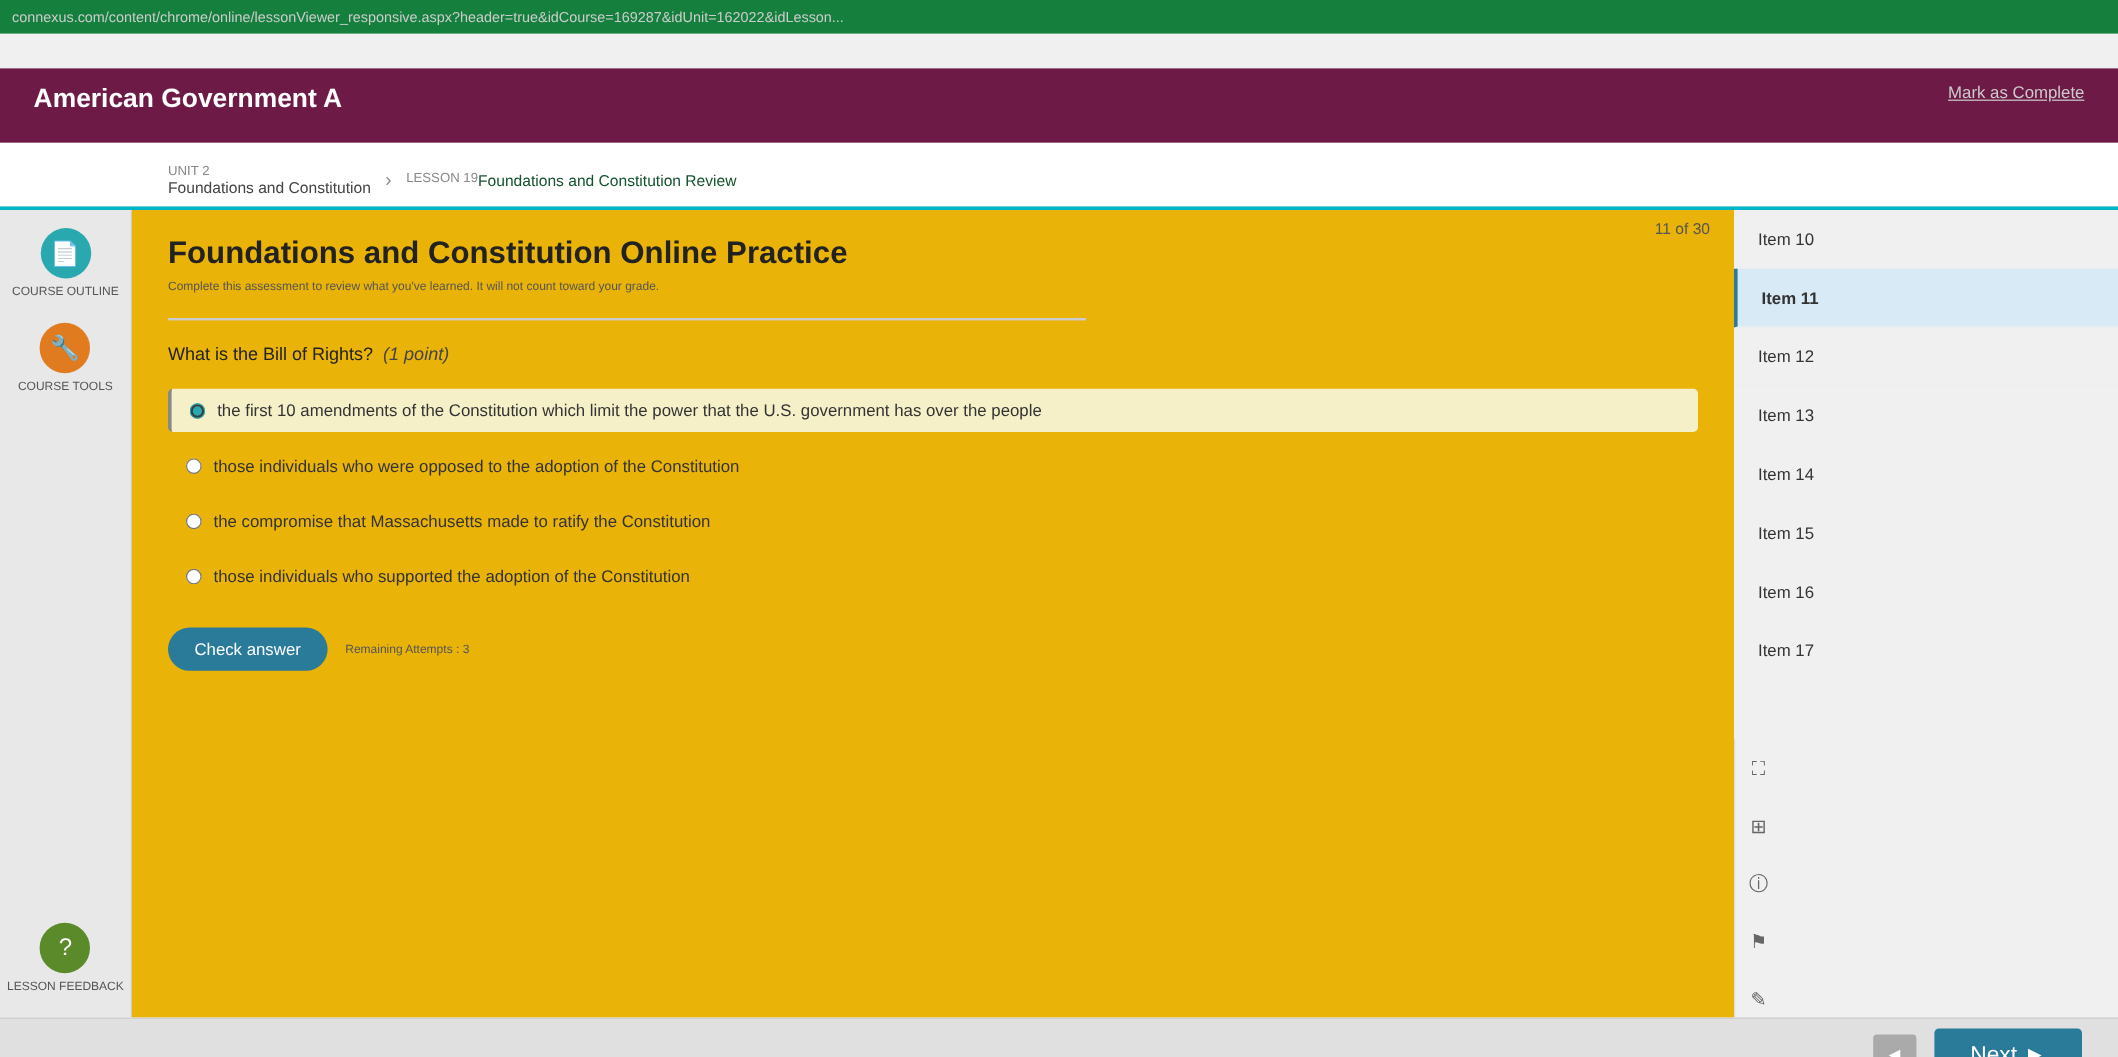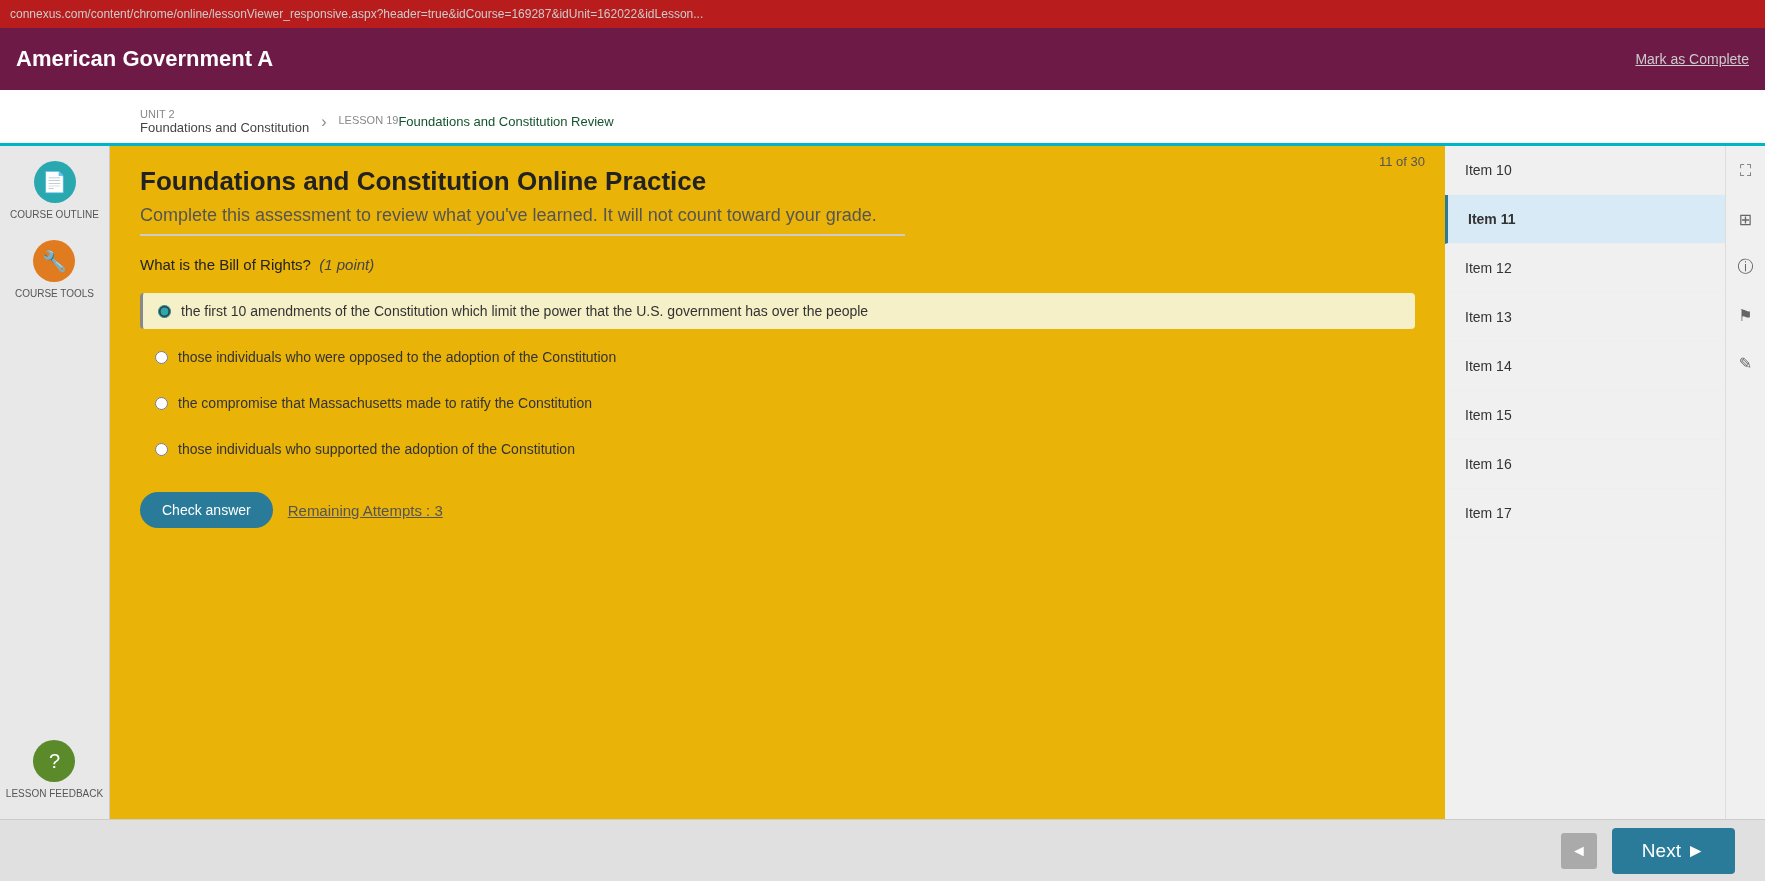--- a/index.html
+++ b/index.html
@@ -1,37 +1,37 @@
 <!DOCTYPE html>
 <html><head>
   <meta charset="utf-8">
   <style>
     * { box-sizing: border-box; margin: 0; padding: 0; }
     body { font-family: Arial, sans-serif; background: #f0f0f0; overflow: hidden; }
 
     
     .browser-bar {
-      background: #b91c1c;
+      background: #15803d;
       color: #ccc;
       font-size: 12px;
       padding: 4px 10px;
       height: 28px;
       display: flex;
       align-items: center;
     }
 
     
     .app-header {
       background: #6d1a47;
       color: white;
-      padding: 12px 16px;
-      display: flex;
-      align-items: center;
+      padding: 12px 28px;
+      display: flex;
       justify-content: space-between;
       height: 62px;
+      margin-top: 29px;
     }
     .app-header .title {
       font-size: 22px;
       font-weight: bold;
     }
     .mark-complete {
       font-size: 14px;
       color: #ccc;
       cursor: pointer;
       text-decoration: underline;
@@ -112,23 +112,23 @@
       color: #555;
     }
 
     .lesson-title {
       font-size: 26px;
       font-weight: bold;
       color: #222;
       margin-bottom: 8px;
     }
     .lesson-subtitle {
-      font-size: 18px;
-      color: #555;
-      margin-bottom: 8px;
+      font-size: 10px;
+      color: #555;
+      margin-bottom: 20px;
     }
 
     .divider {
       height: 2px;
       background: #ccc;
       width: 60%;
       margin-bottom: 20px;
     }
 
     .question-text {
@@ -172,23 +172,22 @@
     .check-answer-btn {
       background: #2a7a9a;
       color: white;
       border: none;
       border-radius: 20px;
       padding: 10px 22px;
       font-size: 14px;
       cursor: pointer;
     }
     .remaining-attempts {
-      font-size: 15px;
-      color: #555;
-      text-decoration: underline;
+      font-size: 10px;
+      color: #555;
     }
 
     .items-list {
       flex: 1;
       overflow-y: auto;
       padding: 0;
     }
     .item-entry {
       padding: 16px 20px;
       font-size: 14px;
@@ -267,21 +266,21 @@
       flex-direction: column;
       height: calc(881px - 28px - 62px - 56px);
     }
     .middle-section {
       display: flex;
       flex: 1;
       overflow: hidden;
     }
     .right-side {
       display: flex;
-      flex-direction: row;
+      flex-direction: column;
       width: 320px;
       flex-shrink: 0;
     }
   </style>
 </head>
 <body>
 
 <div class="browser-bar">
   <span>connexus.com/content/chrome/online/lessonViewer_responsive.aspx?header=true&amp;idCourse=169287&amp;idUnit=162022&amp;idLesson...</span>
 </div>

